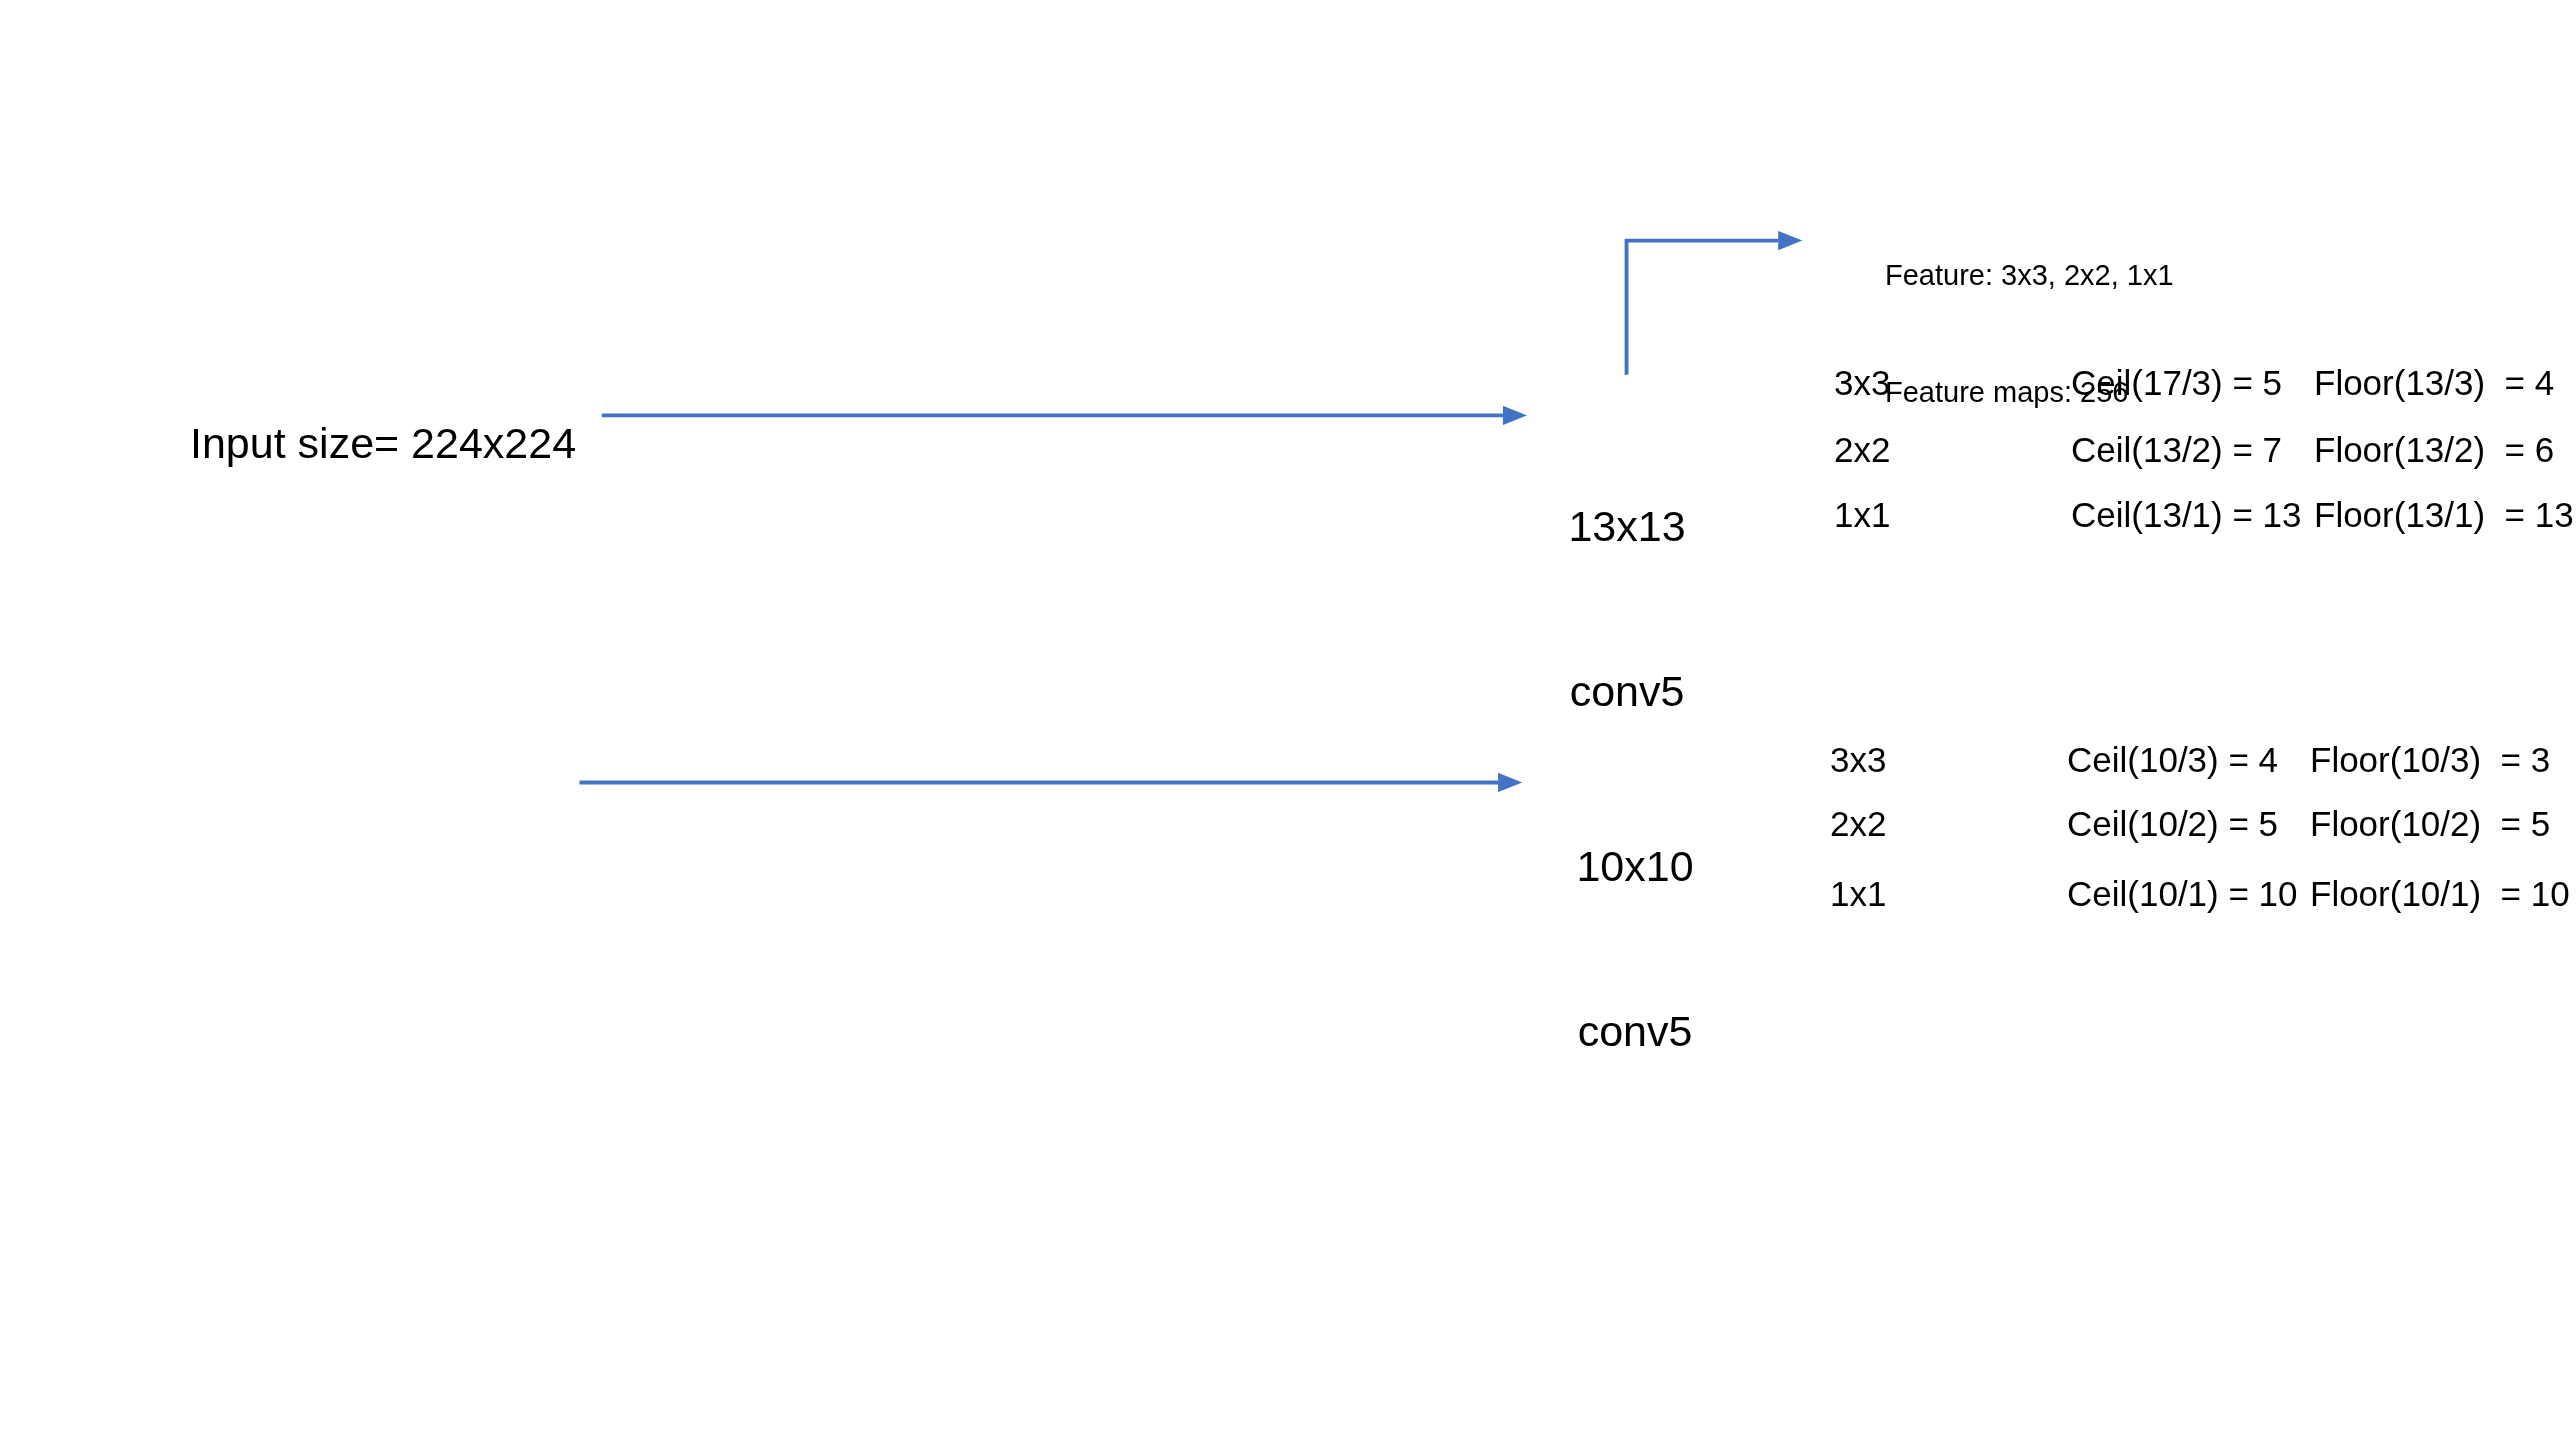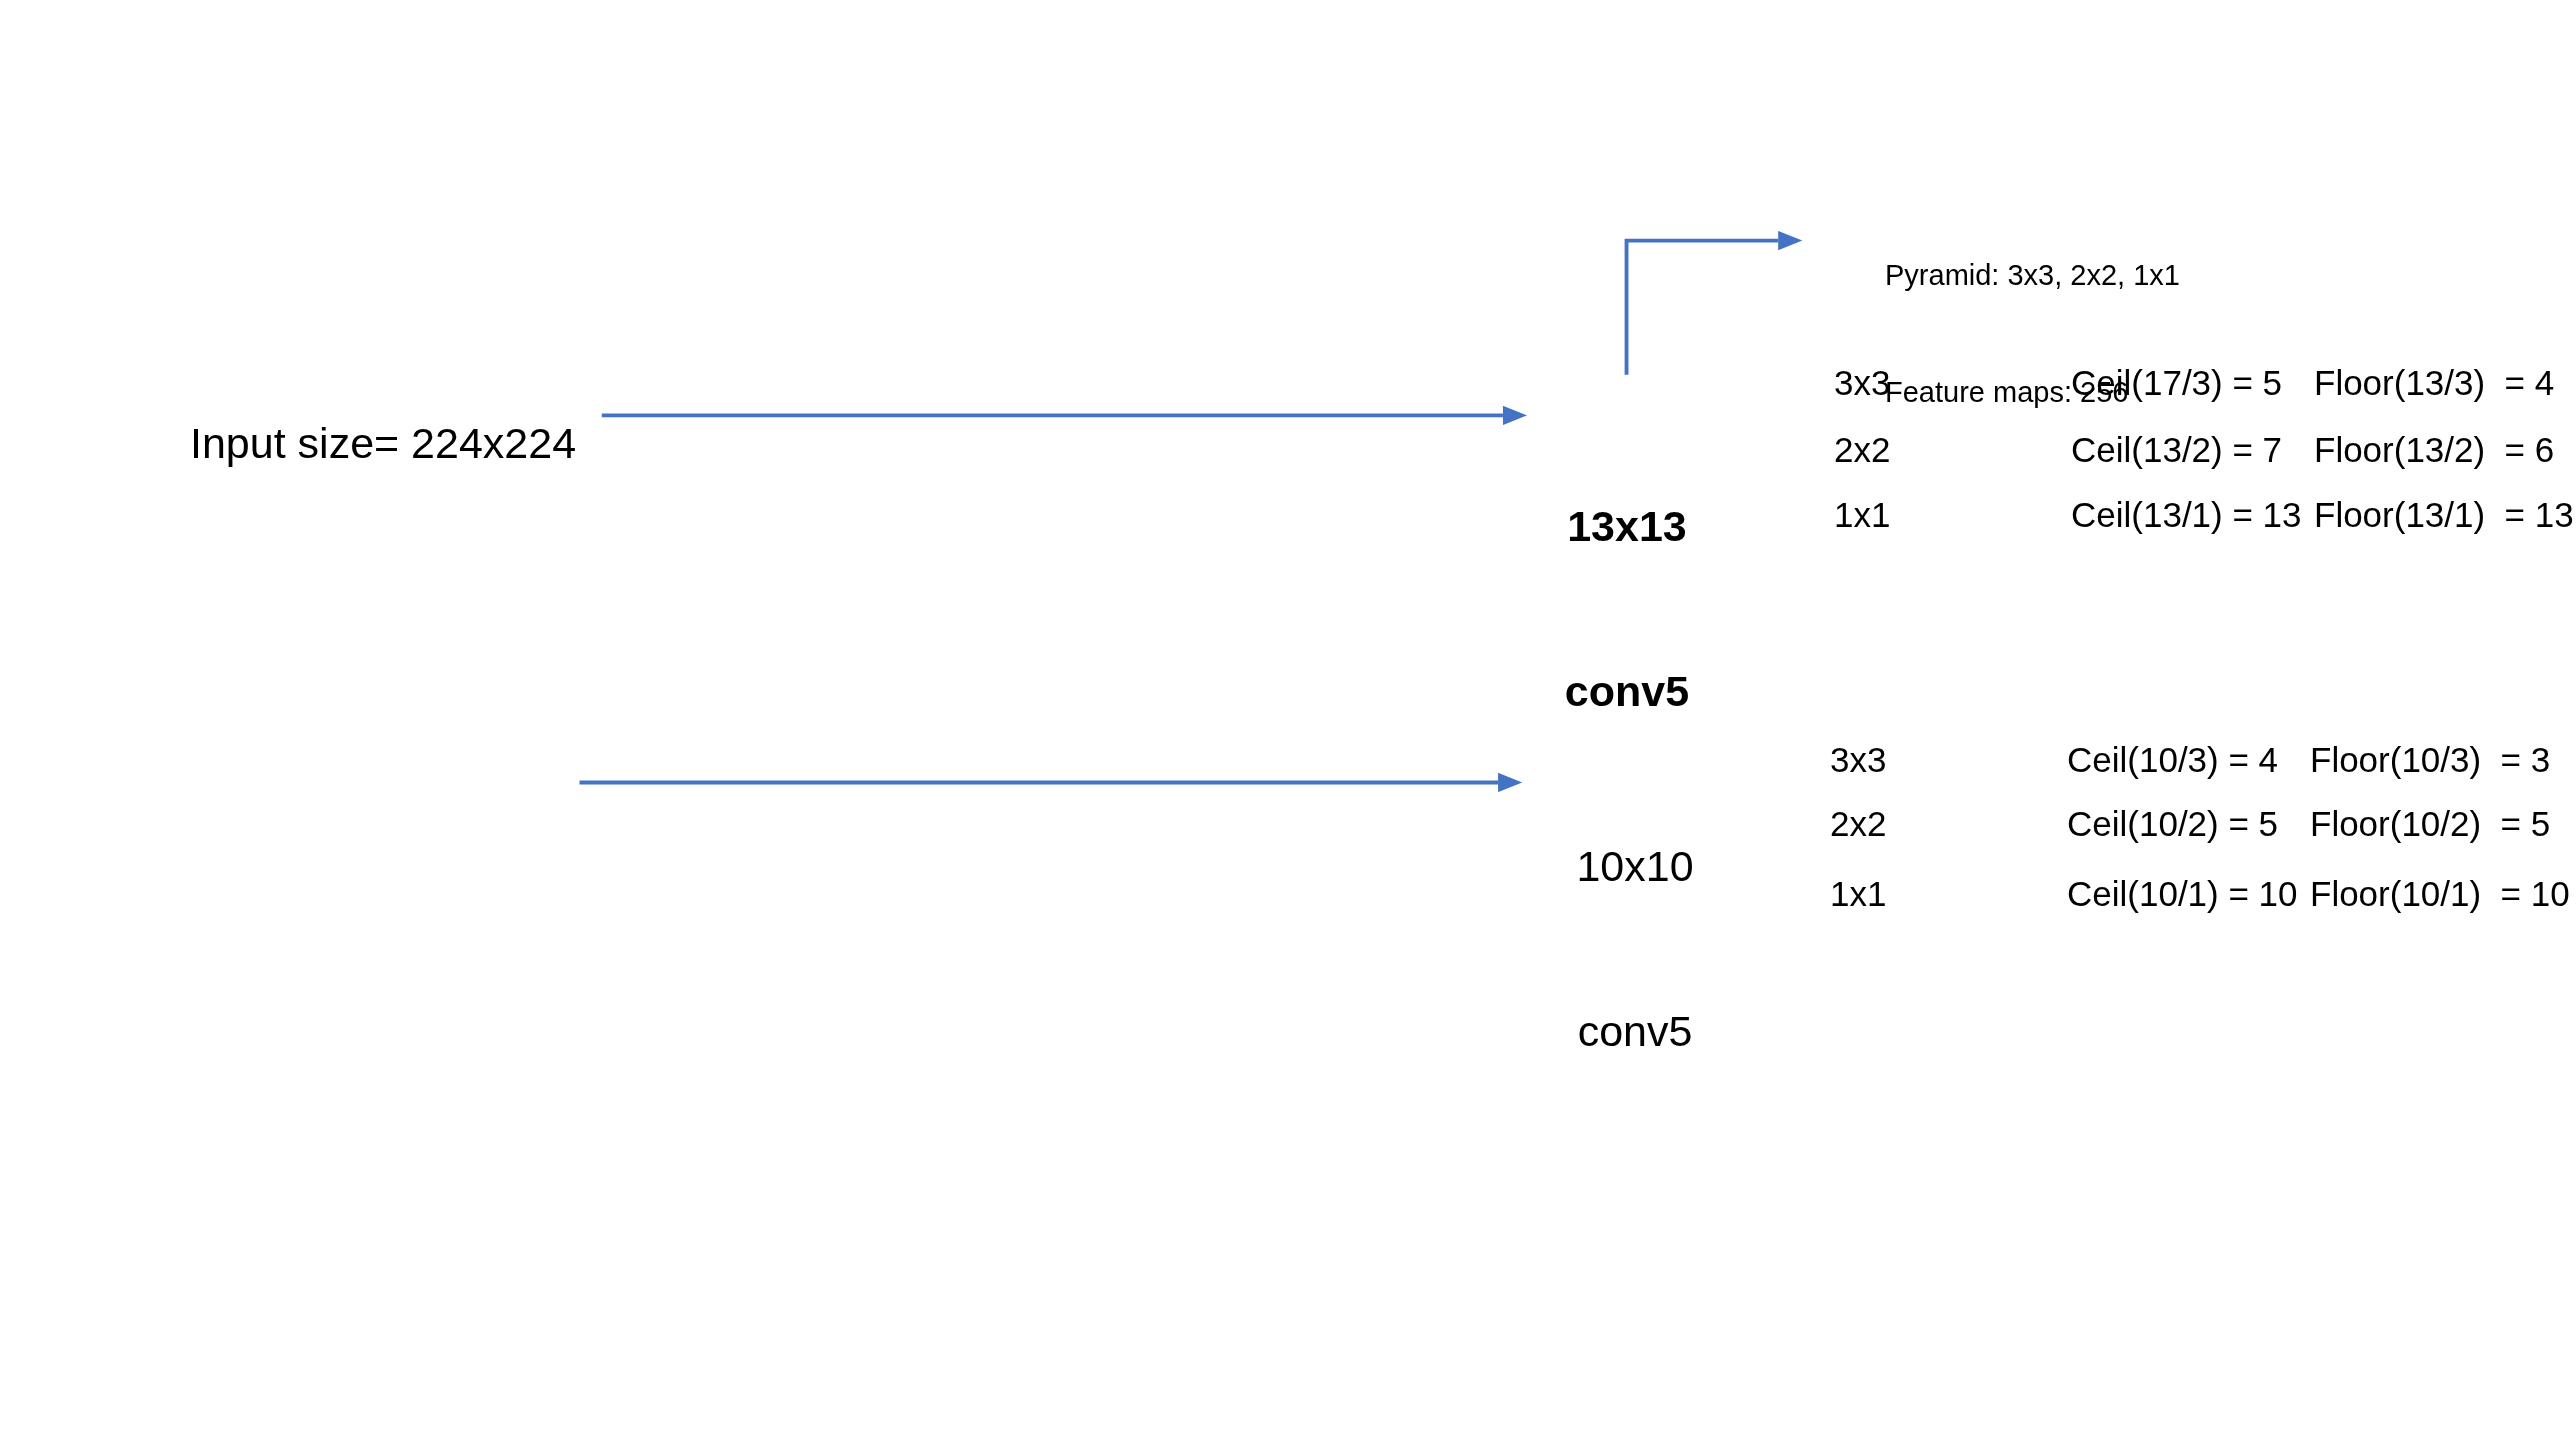--- a/index.html
+++ b/index.html
@@ -45,31 +45,31 @@
         <path class="arrow-head" d="M0,0 L10,4 L0,8 Z"></path>
       </marker>
     </defs>
     <path class="arrow-line" d="M623,430 H1556" marker-end="url(#arrowhead)"></path>
     <path class="arrow-line" d="M600,810 H1551" marker-end="url(#arrowhead)"></path>
     <path class="arrow-line" d="M1684,388 V249 H1841" marker-end="url(#arrowhead)"></path>
   </svg>
 
   <div class="abs input-label" style="left:190px;top:392px;">Input size= 224x224</div>
 
-  <div class="abs conv-label" style="left:1511px;top:389px;font-weight:bold;">
+  <div class="abs conv-label" style="left:1511px;top:389px;">
     <div>13x13</div>
     <div>conv5</div>
   </div>
   <div class="abs conv-label" style="left:1519px;top:729px;">
     <div>10x10</div>
     <div>conv5</div>
   </div>
 
   <div class="abs annotation" style="left:1885px;top:178px;">
-    <div>Pyramid: 3x3, 2x2, 1x1</div>
+    <div>Feature: 3x3, 2x2, 1x1</div>
     <div>Feature maps: 256</div>
   </div>
 
   <div class="abs cell" style="left:1834px;top:366px;">3x3</div>
   <div class="abs cell" style="left:2071px;top:366px;">Ceil(17/3) = 5</div>
   <div class="abs cell" style="left:2314px;top:366px;">Floor(13/3)  = 4</div>
 
   <div class="abs cell" style="left:1834px;top:433px;">2x2</div>
   <div class="abs cell" style="left:2071px;top:433px;">Ceil(13/2) = 7</div>
   <div class="abs cell" style="left:2314px;top:433px;">Floor(13/2)  = 6</div>

